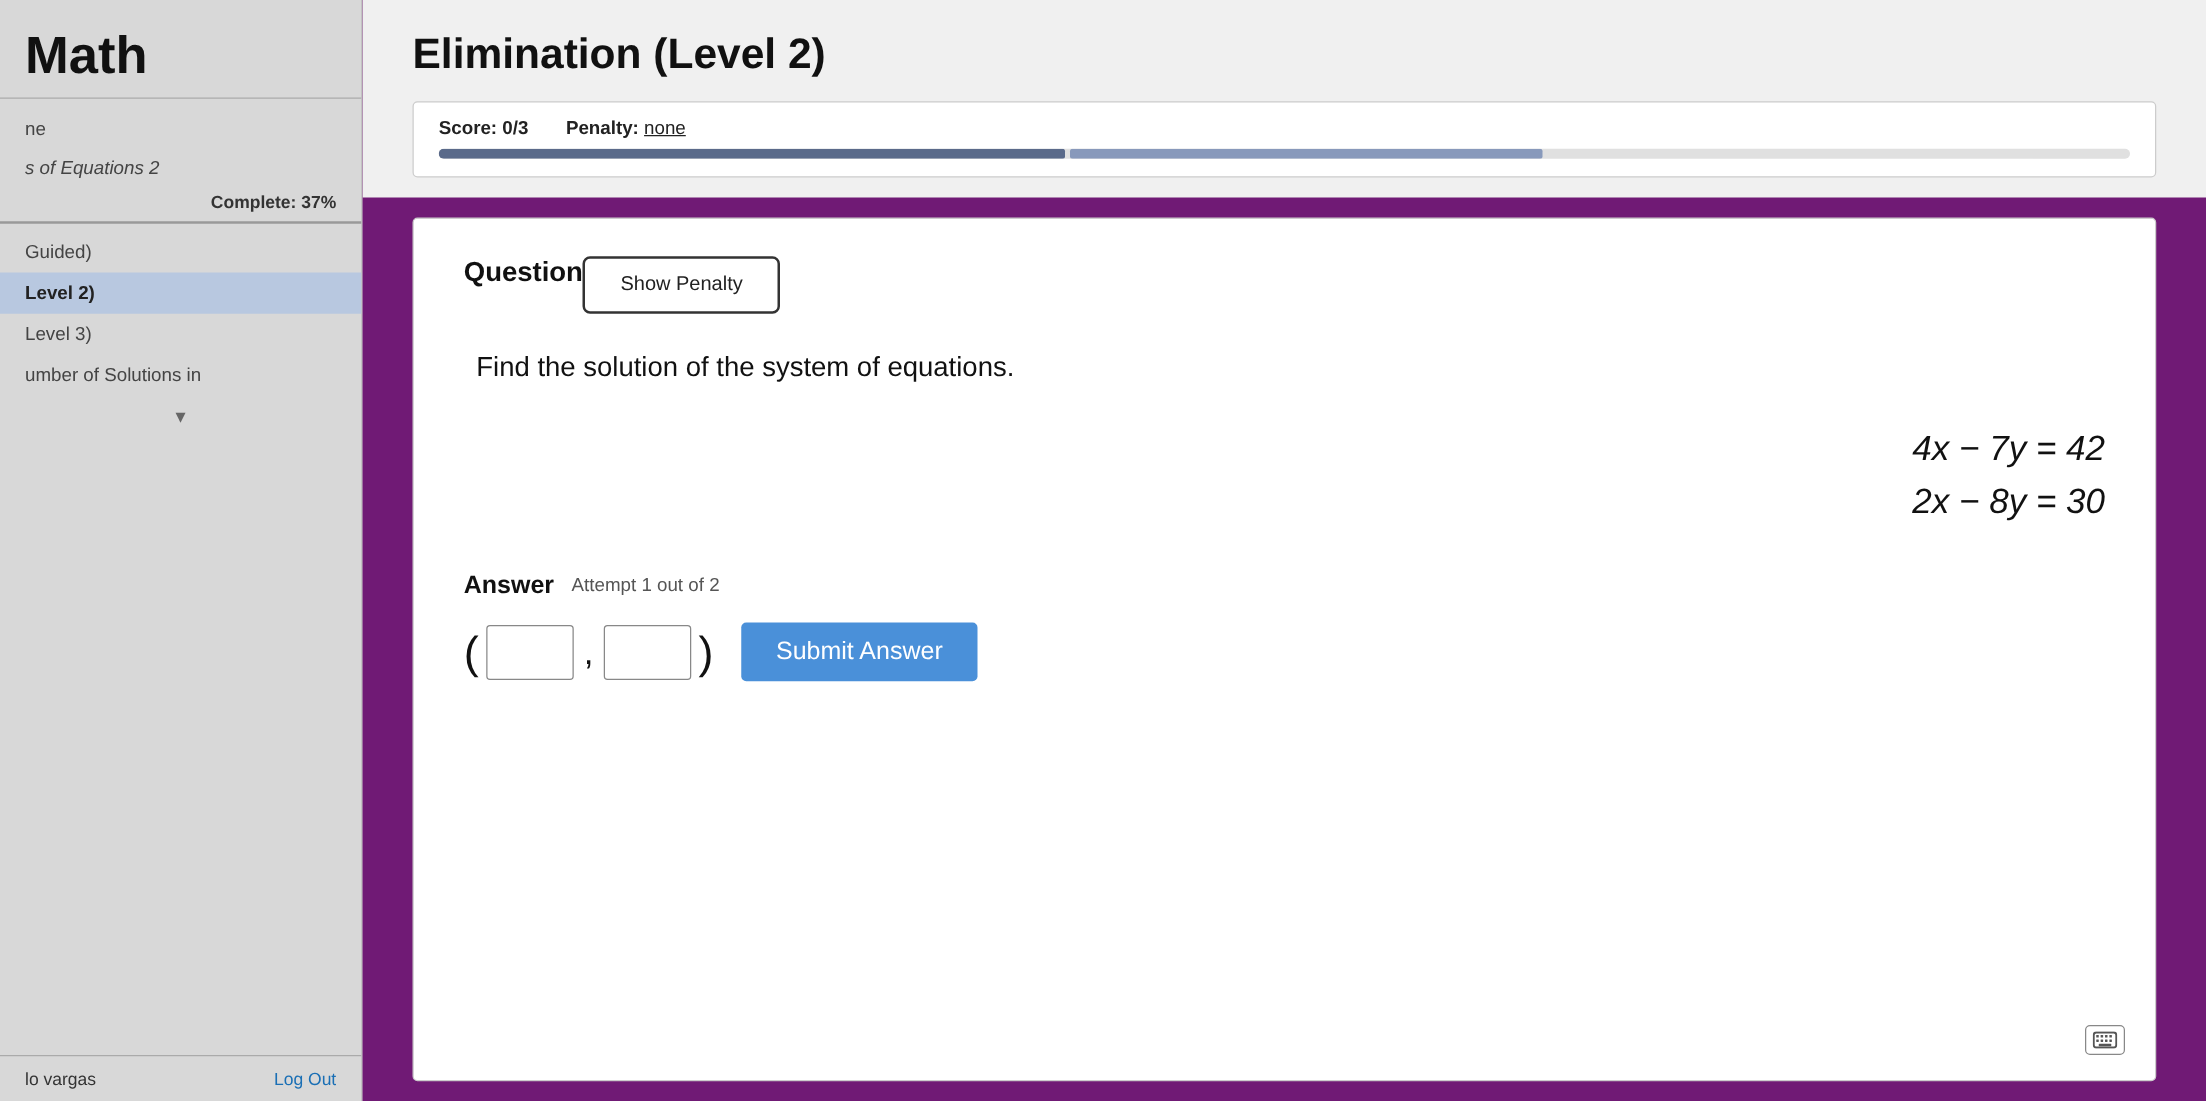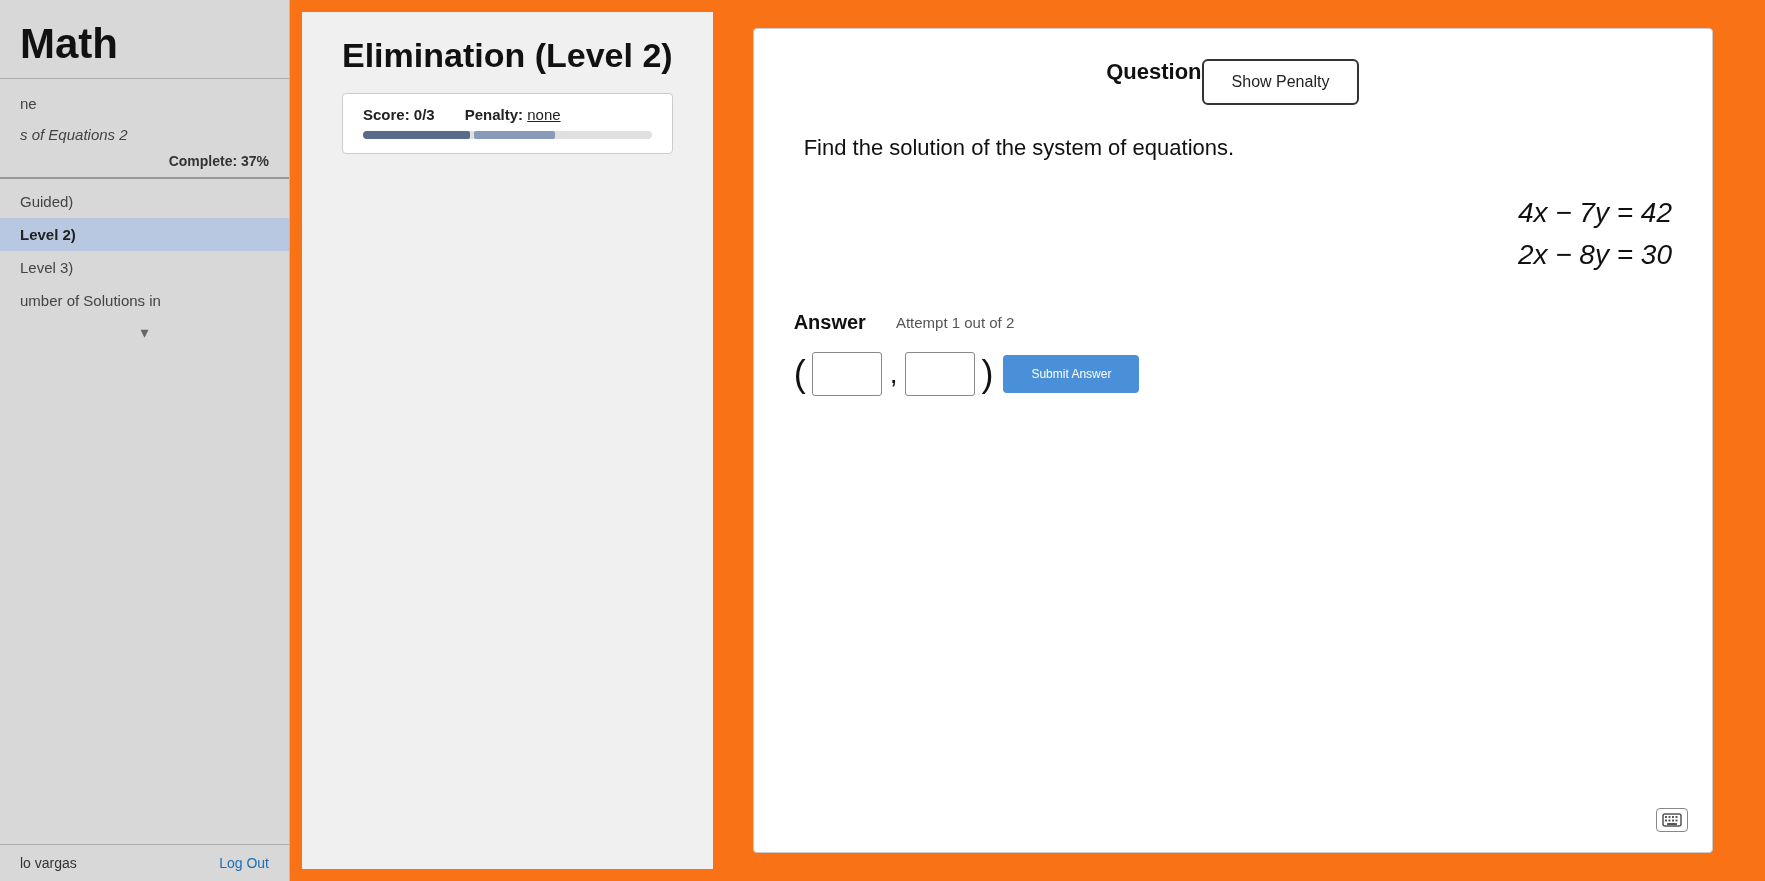--- a/index.html
+++ b/index.html
@@ -105,24 +105,24 @@
       text-align: center;
       padding: 6px;
       cursor: pointer;
       font-size: 16px;
       color: #666;
     }
 
     
     .main {
       flex: 1;
-      background: #f97316;
-      display: flex;
-      flex-direction: row;
-      padding: 12px;
+      background: #701a75;
+      display: flex;
+      flex-direction: column;
+      padding: 0;
       overflow-y: auto;
     }
 
     .main-header {
       padding: 24px 40px 16px 40px;
       background: #f0f0f0;
     }
 
     .main-title {
       font-size: 34px;
@@ -185,21 +185,21 @@
       background: #fff;
       border: 1px solid #ccc;
       border-radius: 4px;
       padding: 30px 40px 40px 40px;
       position: relative;
       flex: 1;
     }
 
     .question-header {
       display: flex;
-      justify-content: center;
+      justify-content: flex-start;
       align-items: flex-start;
       margin-bottom: 30px;
     }
 
     .question-label {
       font-size: 22px;
       font-weight: bold;
       color: #111;
     }
 
@@ -233,21 +233,21 @@
       margin: 10px 0;
     }
 
     .answer-section {
       margin-top: 40px;
     }
 
     .answer-header {
       display: flex;
       align-items: center;
-      gap: 30px;
+      gap: 14px;
       margin-bottom: 18px;
     }
 
     .answer-label {
       font-size: 20px;
       font-weight: bold;
       color: #111;
     }
 
     .attempt-label {
@@ -283,23 +283,23 @@
       color: #111;
       margin: 0 2px;
     }
 
     .submit-btn {
       background: #4a90d9;
       color: #fff;
       border: none;
       border-radius: 4px;
       padding: 12px 28px;
-      font-size: 12px;
-      cursor: pointer;
-      margin-left: 4px;
+      font-size: 20px;
+      cursor: pointer;
+      margin-left: 16px;
     }
 
     .keyboard-icon {
       position: absolute;
       bottom: 20px;
       right: 24px;
       width: 32px;
       height: 24px;
       cursor: pointer;
       border: 1px solid #888;

